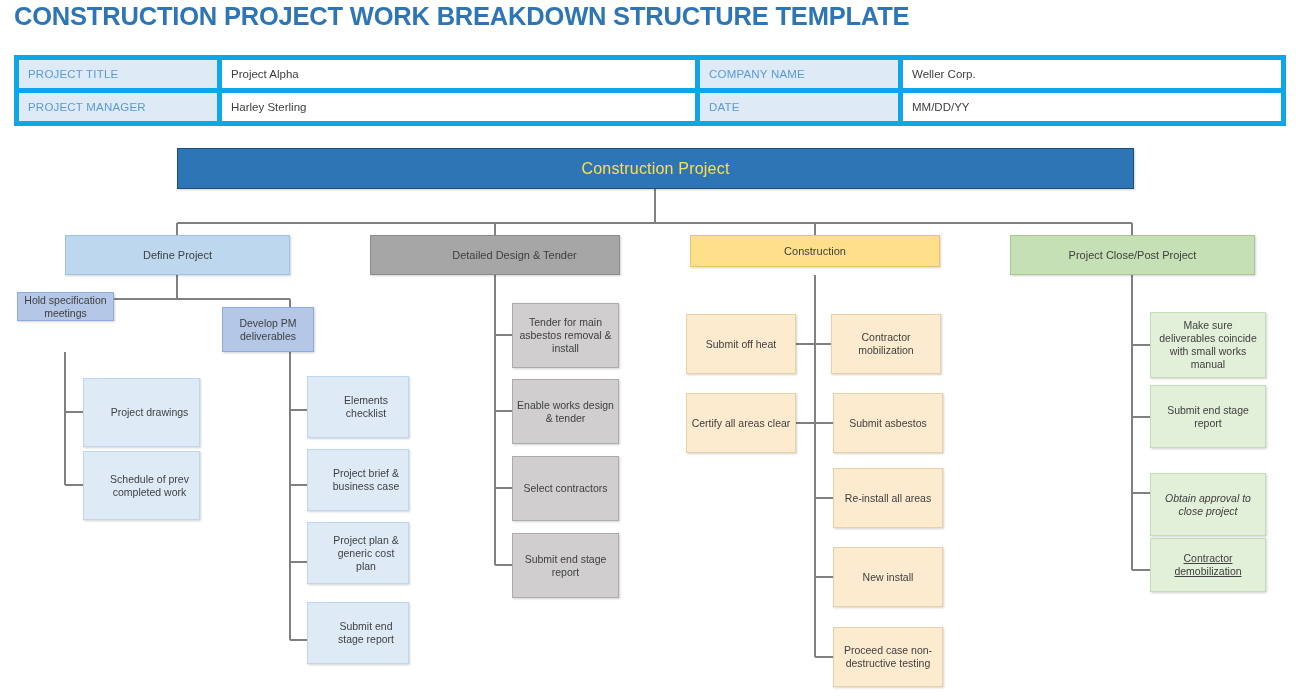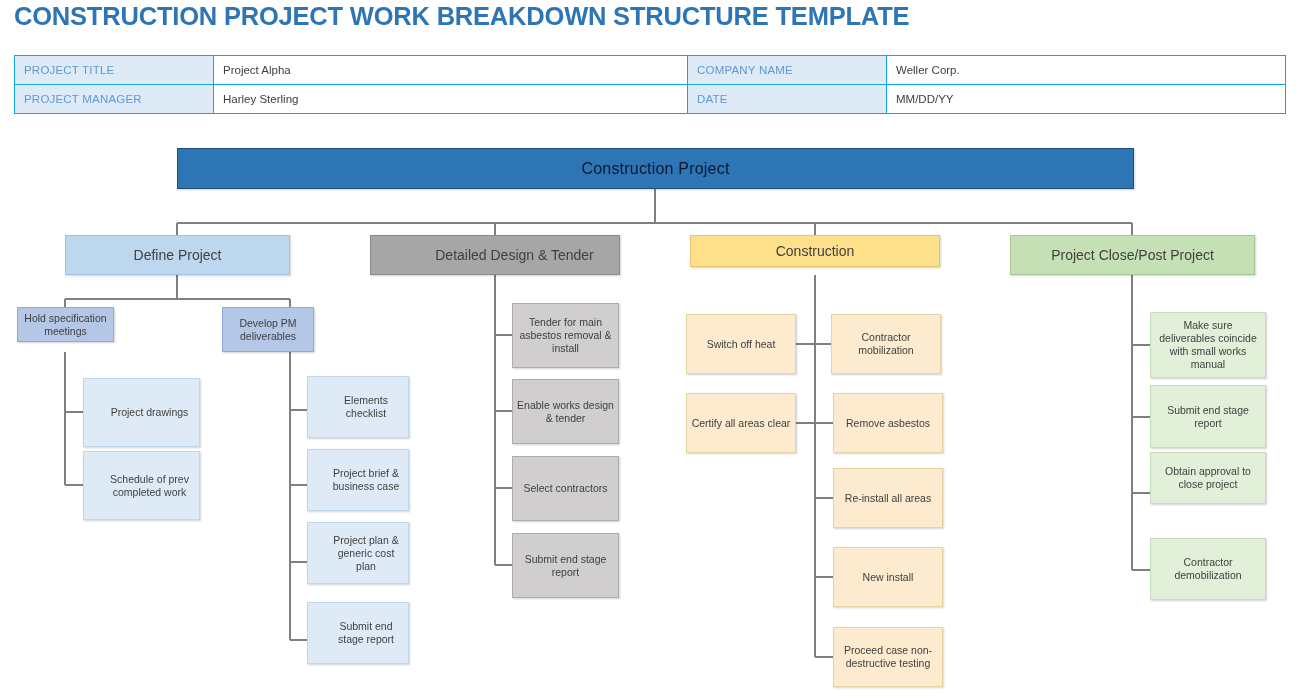--- a/index.html
+++ b/index.html
@@ -17,21 +17,21 @@
     font-size:25.5px;font-weight:bold;letter-spacing:-0.2px;
     color:#2E75B6;white-space:nowrap;
   }
   
   #header-table{
     position:absolute;left:14px;top:55px;width:1272px;
     border-collapse:collapse;
     table-layout:fixed;
   }
   #header-table td{
-    border:1px solid #0ea5e9;
+    border:5px solid #0ea5e9;
     height:22px;
     padding:3px 9px;
     font-size:11.5px;
     vertical-align:middle;
     background:#ffffff;
     margin-top:8px;
   }
   #header-table td.lbl{
     background:#DEEAF6;
     color:#5B9BD5;
@@ -52,24 +52,24 @@
     border:1px solid #a6a6a6;
     display:flex;align-items:center;justify-content:center;
     text-align:center;
     font-size:10.5px;
     line-height:13px;
     color:#404040;
     padding:2px 4px;
     box-shadow:1px 1px 2px rgba(0,0,0,0.18);
   }
   .node.root{
-    background:#2E75B6;border-color:#1F4E79;color:#0f172a;
+    background:#2E75B6;border-color:#1F4E79;color:#fde047;
     font-size:16px;font-weight:normal;letter-spacing:.2px;
   }
-  .node.l2{font-size:14px;}
+  .node.l2{font-size:11px;}
   .n-blue2{background:#BDD7EE;border-color:#9DC3E6;}
   .n-blue-mid{background:#B4C7E7;border-color:#8FAADC;}
   .n-blue-lt{background:#DEEBF7;border-color:#BDD7EE;padding-left:20px;}
   .n-gray{background:#A6A6A6;border-color:#8C8C8C;padding-left:43px;}
   .n-gray-lt{background:#D0CECE;border-color:#AFABAB;}
   .n-yellow{background:#FFE08A;border-color:#E8C46A;}
   .n-yellow-lt{background:#FCEBCE;border-color:#E9D1A6;}
   .n-green{background:#C5E0B4;border-color:#A9C796;}
   .n-green-lt{background:#E2EFD9;border-color:#C5DDB6;}
 </style>
@@ -149,43 +149,43 @@
     </g>
   </svg>
 
   <div class="node root" style="left:177px;top:8px;width:957px;height:41px;">Construction Project</div>
 
   <div class="node l2 n-blue2" style="left:65px;top:95px;width:225px;height:40px;">Define Project</div>
   <div class="node l2 n-gray" style="left:370px;top:95px;width:250px;height:40px;">Detailed Design &amp; Tender</div>
   <div class="node l2 n-yellow" style="left:690px;top:95px;width:250px;height:32px;">Construction</div>
   <div class="node l2 n-green" style="left:1010px;top:95px;width:245px;height:40px;">Project Close/Post Project</div>
 
-  <div class="node n-blue-mid" style="left:17px;top:167px;width:97px;height:35px;">Hold specification meetings</div>
+  <div class="node n-blue-mid" style="left:17px;top:152px;width:97px;height:29px;">Hold specification meetings</div>
   <div class="node n-blue-mid" style="left:222px;top:167px;width:92px;height:45px;">Develop PM deliverables</div>
 
   <div class="node n-blue-lt" style="left:83px;top:238px;width:117px;height:69px;">Project drawings</div>
   <div class="node n-blue-lt" style="left:83px;top:311px;width:117px;height:69px;">Schedule of prev completed work</div>
 
   <div class="node n-blue-lt" style="left:307px;top:382px;width:102px;height:62px;">Project plan &amp; generic cost plan</div>
   <div class="node n-blue-lt" style="left:307px;top:236px;width:102px;height:62px;">Elements checklist</div>
   <div class="node n-blue-lt" style="left:307px;top:309px;width:102px;height:62px;">Project brief &amp; business case</div>
   <div class="node n-blue-lt" style="left:307px;top:462px;width:102px;height:62px;">Submit end stage report</div>
 
   <div class="node n-gray-lt" style="left:512px;top:163px;width:107px;height:65px;">Tender for main asbestos removal &amp; install</div>
   <div class="node n-gray-lt" style="left:512px;top:239px;width:107px;height:65px;">Enable works design &amp; tender</div>
   <div class="node n-gray-lt" style="left:512px;top:316px;width:107px;height:65px;">Select contractors</div>
   <div class="node n-gray-lt" style="left:512px;top:393px;width:107px;height:65px;">Submit end stage report</div>
 
-  <div class="node n-yellow-lt" style="left:686px;top:174px;width:110px;height:60px;">Switch off heat</div>
+  <div class="node n-yellow-lt" style="left:686px;top:174px;width:110px;height:60px;">Submit off heat</div>
   <div class="node n-yellow-lt" style="left:686px;top:253px;width:110px;height:60px;">Certify all areas clear</div>
 
   <div class="node n-yellow-lt" style="left:831px;top:174px;width:110px;height:60px;">Contractor mobilization</div>
-  <div class="node n-yellow-lt" style="left:833px;top:253px;width:110px;height:60px;">Remove asbestos</div>
+  <div class="node n-yellow-lt" style="left:833px;top:253px;width:110px;height:60px;">Submit asbestos</div>
   <div class="node n-yellow-lt" style="left:833px;top:328px;width:110px;height:60px;">Re-install all areas</div>
   <div class="node n-yellow-lt" style="left:833px;top:407px;width:110px;height:60px;">New install</div>
   <div class="node n-yellow-lt" style="left:833px;top:487px;width:110px;height:60px;">Proceed case non-destructive testing</div>
 
   <div class="node n-green-lt" style="left:1150px;top:172px;width:116px;height:66px;">Make sure deliverables coincide with small works manual</div>
   <div class="node n-green-lt" style="left:1150px;top:245px;width:116px;height:63px;">Submit end stage report</div>
-  <div class="node n-green-lt" style="left:1150px;top:312px;width:116px;height:52px;">Obtain approval to close project</div>
-  <div class="node n-green-lt" style="left:1150px;top:398px;width:116px;height:62px;">Contractor demobilization</div>
+  <div class="node n-green-lt" style="left:1150px;top:333px;width:116px;height:63px;font-style:italic;">Obtain approval to close project</div>
+  <div class="node n-green-lt" style="left:1150px;top:398px;width:116px;height:54px;text-decoration:underline;">Contractor demobilization</div>
 
 </div>
 
 </body></html>

